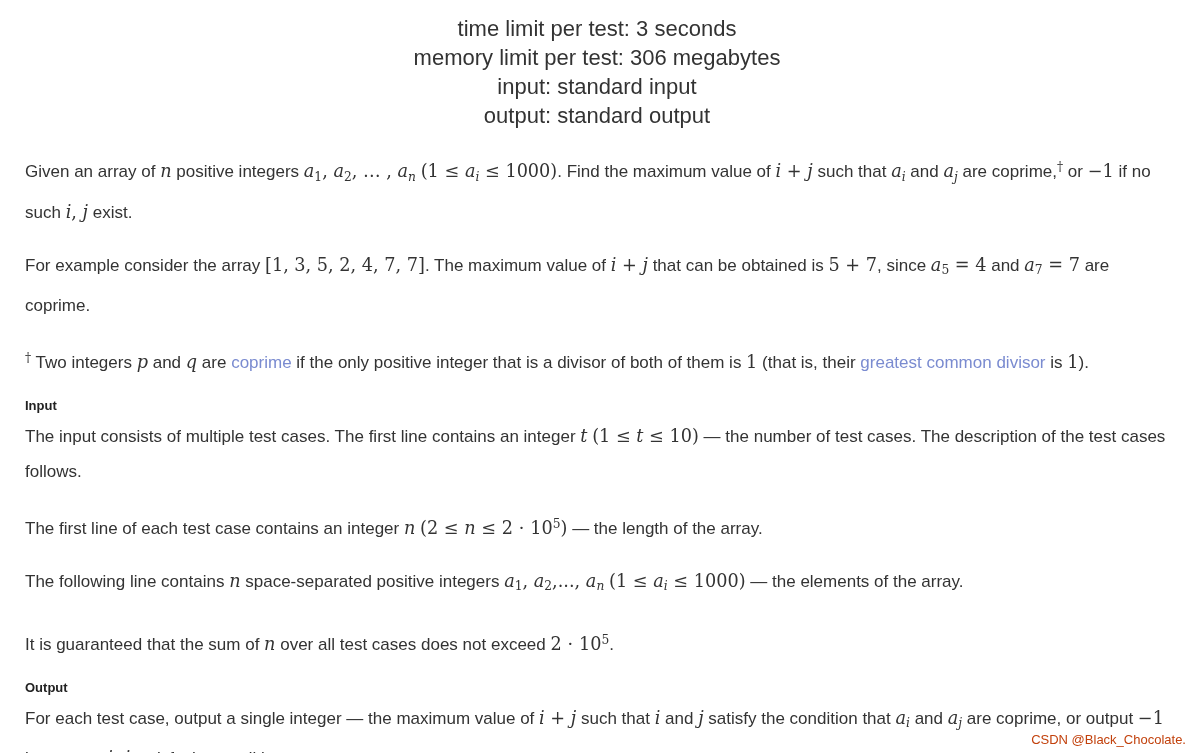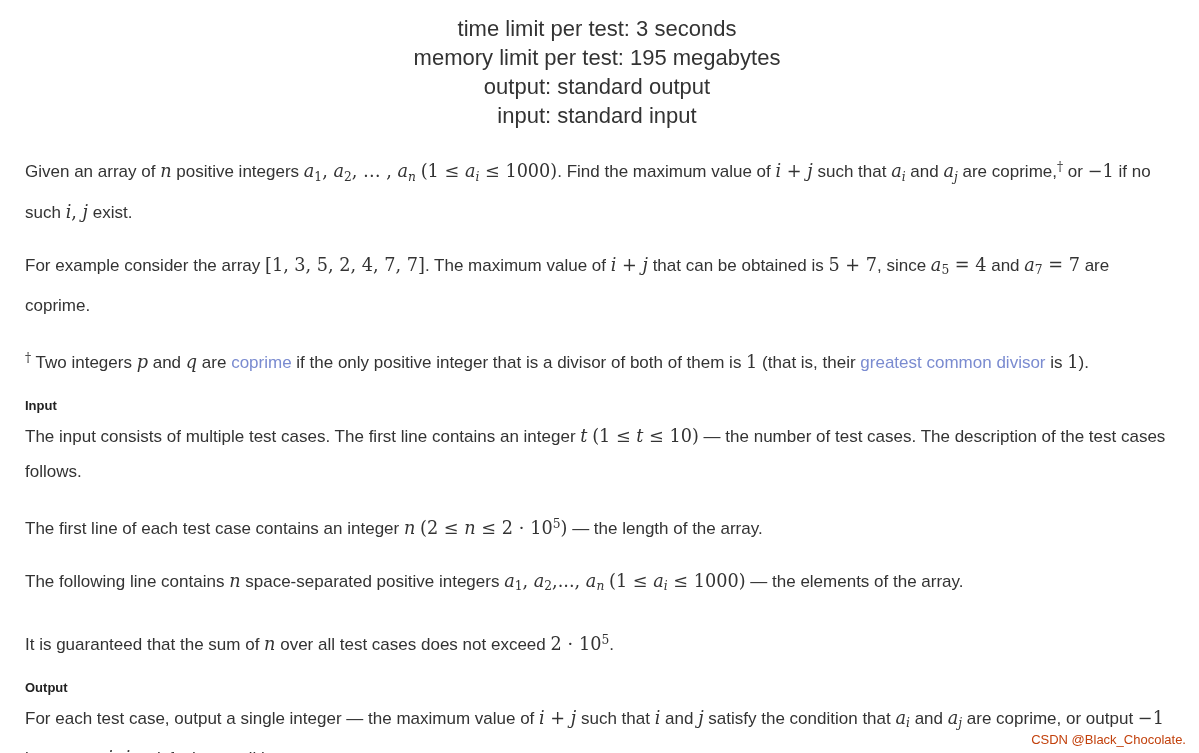--- a/index.html
+++ b/index.html
@@ -35,23 +35,23 @@
     font-size: 13px; color: #c2410c;
   }
 </style>
 </head>
 <body>
 
 <div class="page">
 
   <header>
     <div class="meta">time limit per test: 3 seconds</div>
-    <div class="meta">memory limit per test: 195 megabytes</div>
+    <div class="meta">memory limit per test: 306 megabytes</div>
+    <div class="meta">input: standard input</div>
     <div class="meta">output: standard output</div>
-    <div class="meta">input: standard input</div>
   </header>
 
   <div class="statement">
     <p class="para"><span class="sg-t">Given an array of </span><span class="sg-mi">n</span><span class="sg-t"> positive integers </span><span class="sg-mi">a</span><span class="sg-sub">1</span><span class="sg-mn">, </span><span class="sg-mi">a</span><span class="sg-sub">2</span><span class="sg-mn">, … , </span><span class="sg-mi">a</span><span class="sg-subi">n</span><span class="sg-t"> </span><span class="sg-mn">(1 ≤ </span><span class="sg-mi">a</span><span class="sg-subi">i</span><span class="sg-mn"> ≤ 1000)</span><span class="sg-t">. Find the maximum value of </span><span class="sg-mi">i</span><span class="sg-mn"> + </span><span class="sg-mi">j</span><span class="sg-t"> such that </span><span class="sg-mi">a</span><span class="sg-subi">i</span><span class="sg-t"> and </span><span class="sg-mi">a</span><span class="sg-subi">j</span><span class="sg-t"> are coprime,</span><span class="sg-sup">†</span><span class="sg-t"> or </span><span class="sg-mn">−1</span><span class="sg-t"> if no such </span><span class="sg-mi">i</span><span class="sg-mn">, </span><span class="sg-mi">j</span><span class="sg-t"> exist.</span></p>
     <p class="para"><span class="sg-t">For example consider the array </span><span class="sg-mn">[1, 3, 5, 2, 4, 7, 7]</span><span class="sg-t">. The maximum value of </span><span class="sg-mi">i</span><span class="sg-mn"> + </span><span class="sg-mi">j</span><span class="sg-t"> that can be obtained is </span><span class="sg-mn">5 + 7</span><span class="sg-t">, since </span><span class="sg-mi">a</span><span class="sg-sub">5</span><span class="sg-mn"> = 4</span><span class="sg-t"> and </span><span class="sg-mi">a</span><span class="sg-sub">7</span><span class="sg-mn"> = 7</span><span class="sg-t"> are coprime.</span></p>
     <p class="para"><span class="sg-sup">†</span><span class="sg-t"> Two integers </span><span class="sg-mi">p</span><span class="sg-t"> and </span><span class="sg-mi">q</span><span class="sg-t"> are </span><a class="sg-a" href="#" style="color: rgb(122, 139, 208);">coprime</a><span class="sg-t"> if the only positive integer that is a divisor of both of them is </span><span class="sg-mn">1</span><span class="sg-t"> (that is, their </span><a class="sg-a" href="#" style="color: rgb(122, 139, 208);">greatest common divisor</a><span class="sg-t"> is </span><span class="sg-mn">1</span><span class="sg-t">).</span></p>
   </div>
 
   <section>
     <h2 class="sec">Input</h2>

